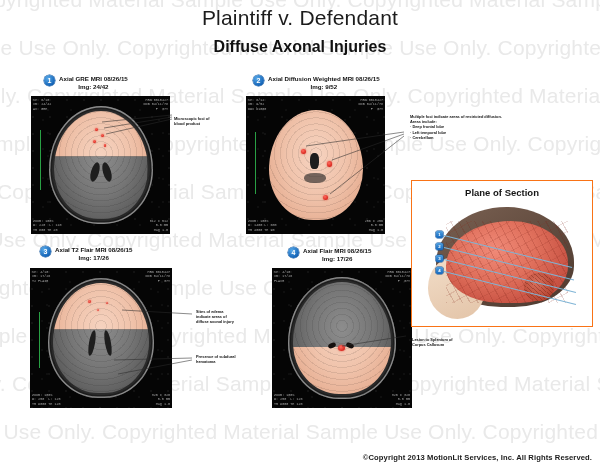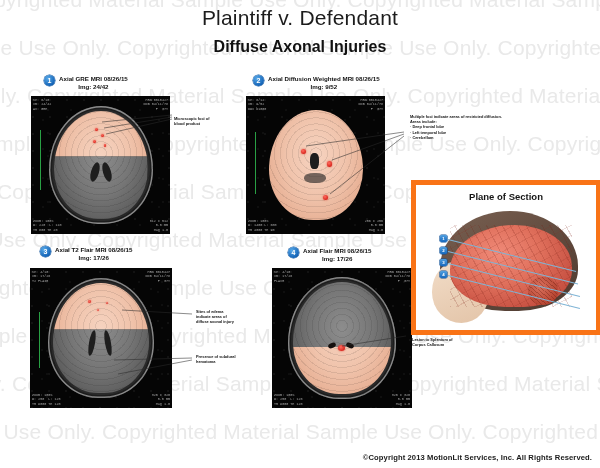--- a/index.html
+++ b/index.html
@@ -59,21 +59,21 @@
          box-shadow:0 0 2px rgba(220,40,30,.8);}
   .dark-lesion{position:absolute;background:#16100e;border-radius:50%;}
 
   
   .callout{position:absolute;z-index:7;font-size:3.9px;line-height:5.1px;
            color:#111;font-weight:bold;}
   .callout.big{font-size:3.9px;line-height:5.2px;}
   .leader{position:absolute;z-index:6;}
 
   
-  .pos-box{position:absolute;z-index:5;background:#fff;border:5px solid #f97316;overflow:hidden;}
+  .pos-box{position:absolute;z-index:5;background:#fff;border:1px solid #f97316;overflow:hidden;}
   .pos-title{position:absolute;top:6px;left:0;width:100%;text-align:center;
              font-size:9.5px;font-weight:bold;color:#151515;}
   .head-hair{position:absolute;border-radius:52% 50% 44% 48%/58% 56% 42% 42%;
              background:linear-gradient(150deg,#7a6152,#5d473b 60%,#4d3a30);}
   .head-face{position:absolute;border-radius:46% 40% 50% 52%/50% 46% 54% 50%;
              background:linear-gradient(160deg,#f2ddc8,#e3c4a8);}
   .brain-lat{position:absolute;border-radius:54% 48% 40% 46%/56% 52% 46% 44%;
              background:radial-gradient(ellipse at 40% 35%,#f08a78 0%,#e0705c 40%,#c85243 75%,#b34234 100%);}
   .gyri{position:absolute;inset:0;opacity:.55;
      background-image:

